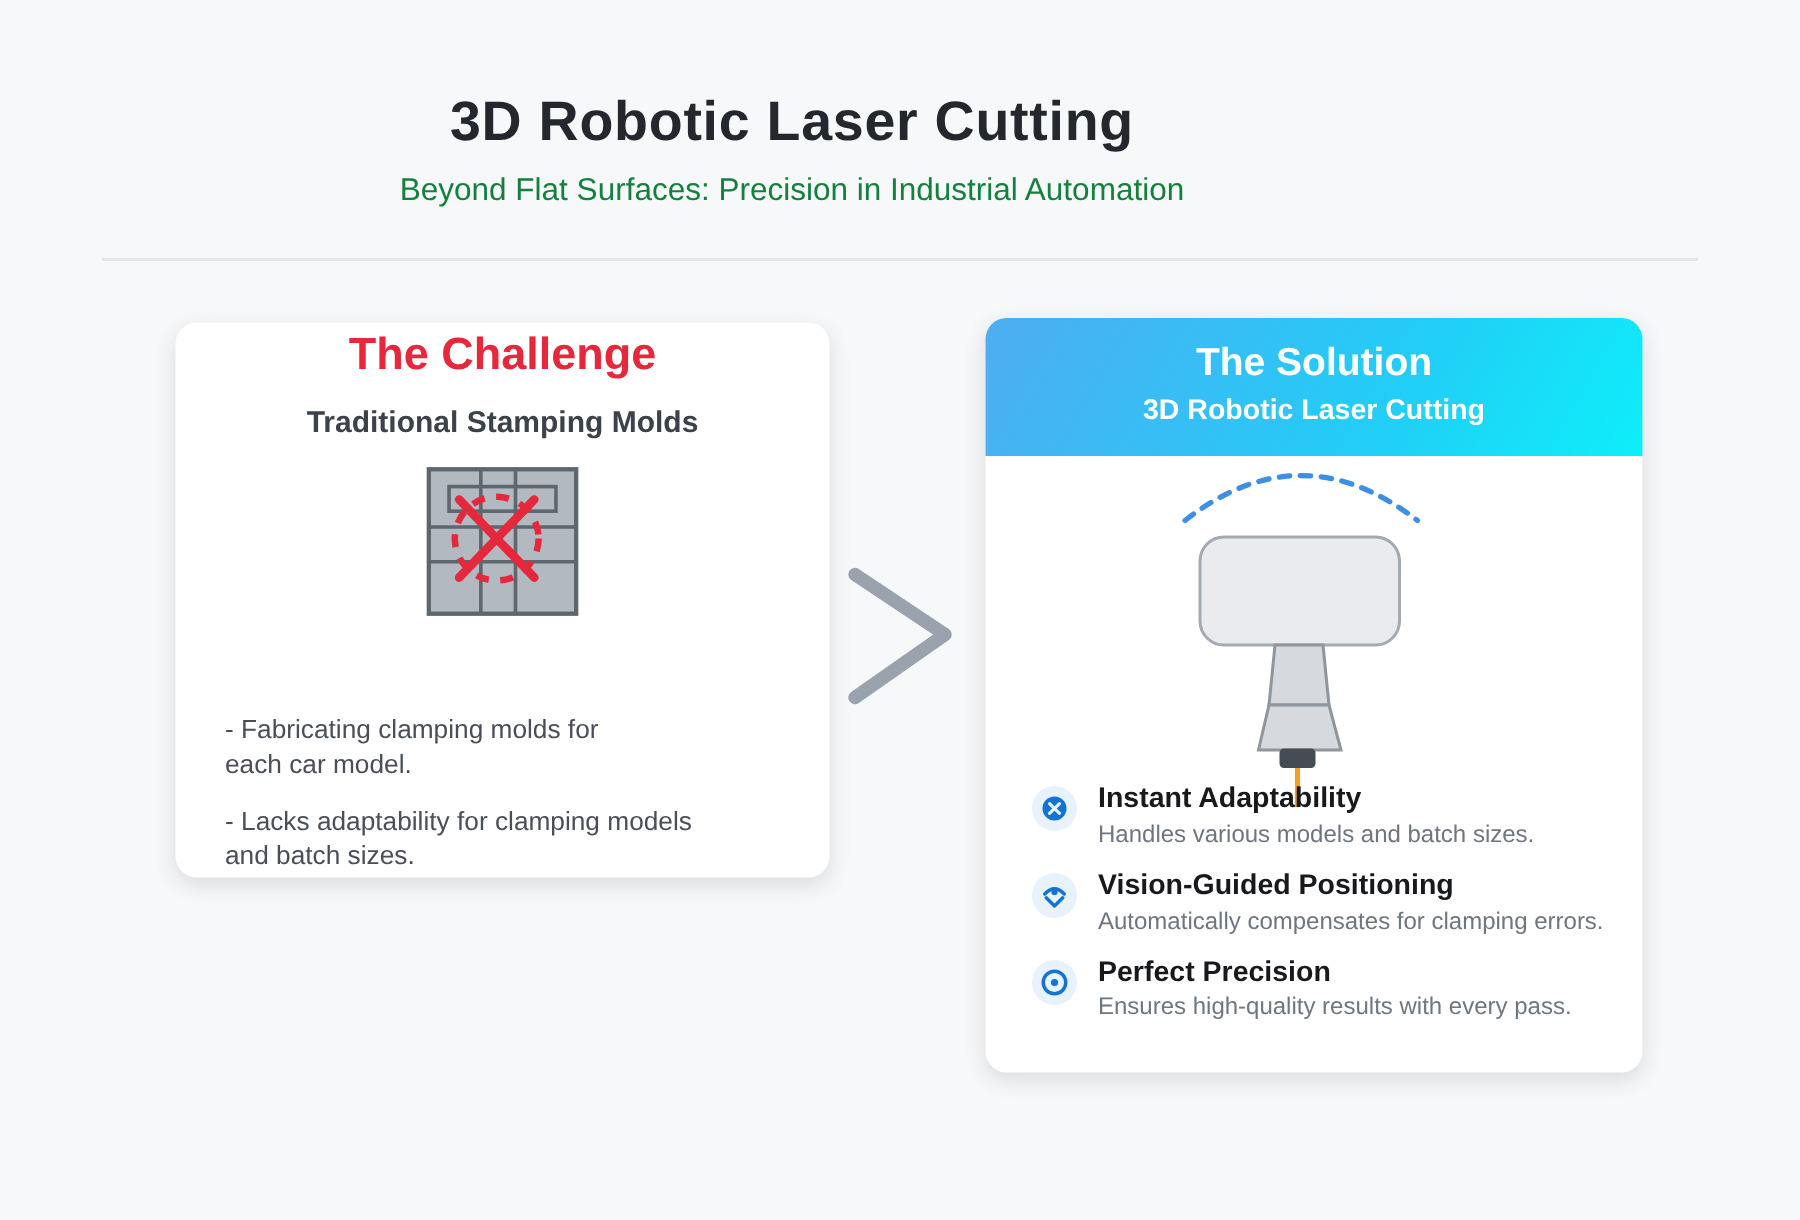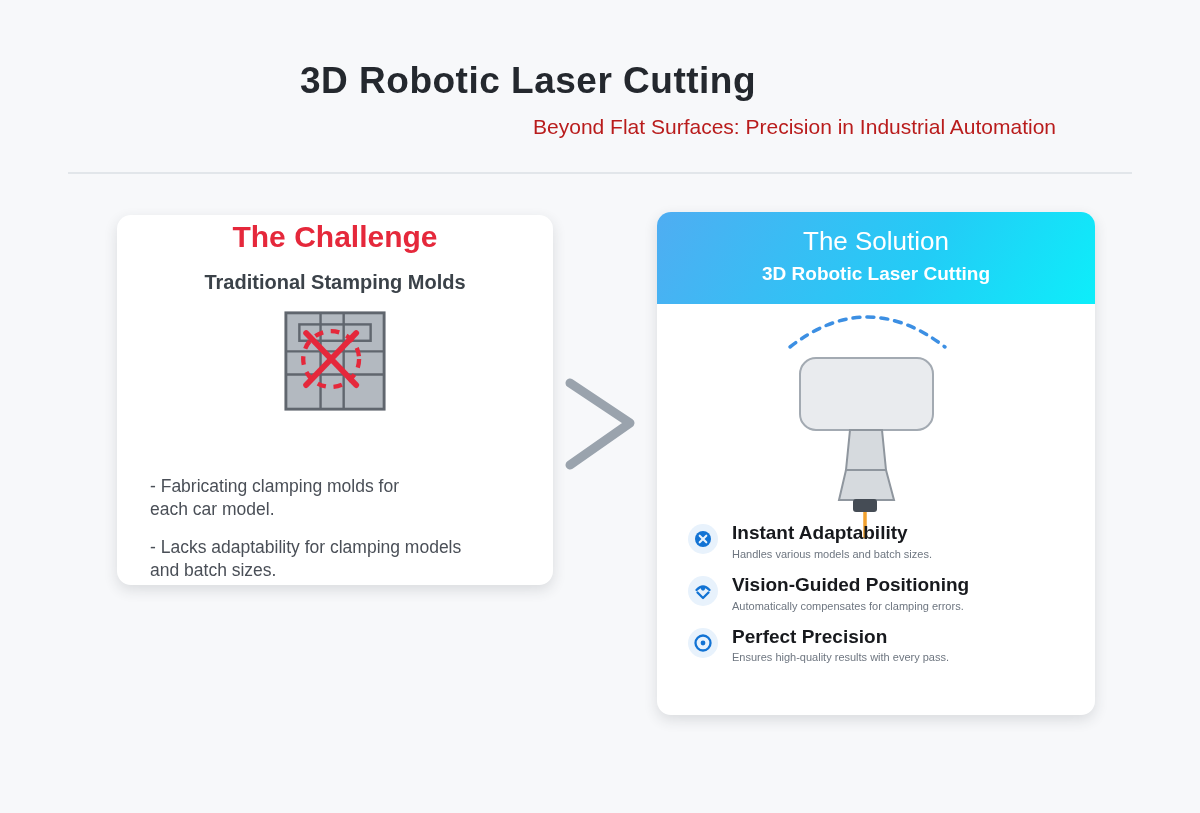--- a/index.html
+++ b/index.html
@@ -12,21 +12,21 @@
   .canvas { position: relative; width: 1056px; height: 813px; }
 
   
   .page-title {
     position: absolute; top: 60px; left: 0; width: 100%;
     text-align: center; font-size: 37px; font-weight: bold; color: #24282e;
     letter-spacing: 0.5px;
   }
   .page-subtitle {
     position: absolute; top: 115px; left: 0; width: 100%;
-    text-align: right; font-size: 21px; color: #b91c1c;
+    text-align: center; font-size: 21px; color: #15803d;
   }
   .header-divider {
     position: absolute; top: 172px; left: 68px; width: 1064px; height: 2px;
     background: #e2e6ea;
   }
 
   
   .card {
     position: absolute; background: #ffffff; border-radius: 14px;
     box-shadow: 0 5px 14px rgba(40,50,60,0.14);
@@ -52,36 +52,36 @@
   
   .transition-arrow { position: absolute; left: 558px; top: 370px; }
 
   
   .solution-card { left: 657px; top: 212px; width: 438px; height: 503px; }
   .solution-header {
     height: 92px; border-radius: 14px 14px 0 0; text-align: center;
     background: linear-gradient(120deg, #4fadf2 0%, #23ccf6 60%, #0deefa 100%);
   }
   .solution-title {
-    padding-top: 14px; font-size: 26px; font-weight: normal; color: #ffffff;
+    padding-top: 14px; font-size: 26px; font-weight: bold; color: #ffffff;
   }
   .solution-subtitle {
     margin-top: 6px; font-size: 19px; font-weight: bold; color: #ffffff;
   }
   .robot-svg { position: absolute; left: 90px; top: 93px; pointer-events: none; }
 
   .features { position: absolute; left: 31px; top: 309px; }
   .feature-row { display: flex; align-items: flex-start; margin-bottom: 13px; }
   .feature-icon {
     flex: none; width: 30px; height: 30px; border-radius: 50%;
     background: #e8f2fc; display: flex; align-items: center; justify-content: center;
     margin-right: 14px; margin-top: 3px;
   }
   .feature-title { font-size: 19px; font-weight: bold; color: #17191d; line-height: 1.25; }
-  .feature-desc  { font-size: 11px; color: #6e7680; margin-top: 3px; white-space: nowrap; }
+  .feature-desc  { font-size: 16px; color: #6e7680; margin-top: 3px; white-space: nowrap; }
 </style>
 </head>
 <body>
 
 <div class="canvas">
 
   <div class="page-title">3D Robotic Laser Cutting</div>
   <div class="page-subtitle">Beyond Flat Surfaces: Precision in Industrial Automation</div>
   <div class="header-divider"></div>
 

